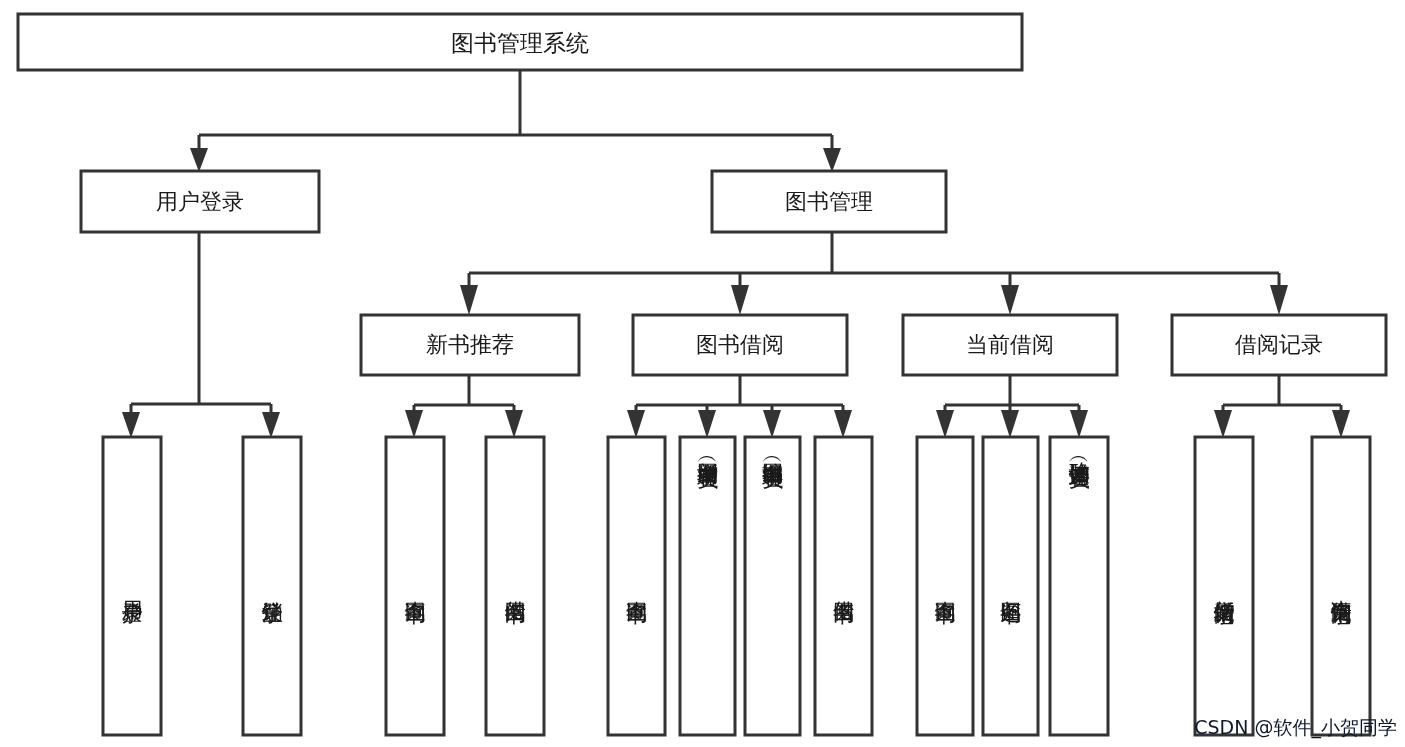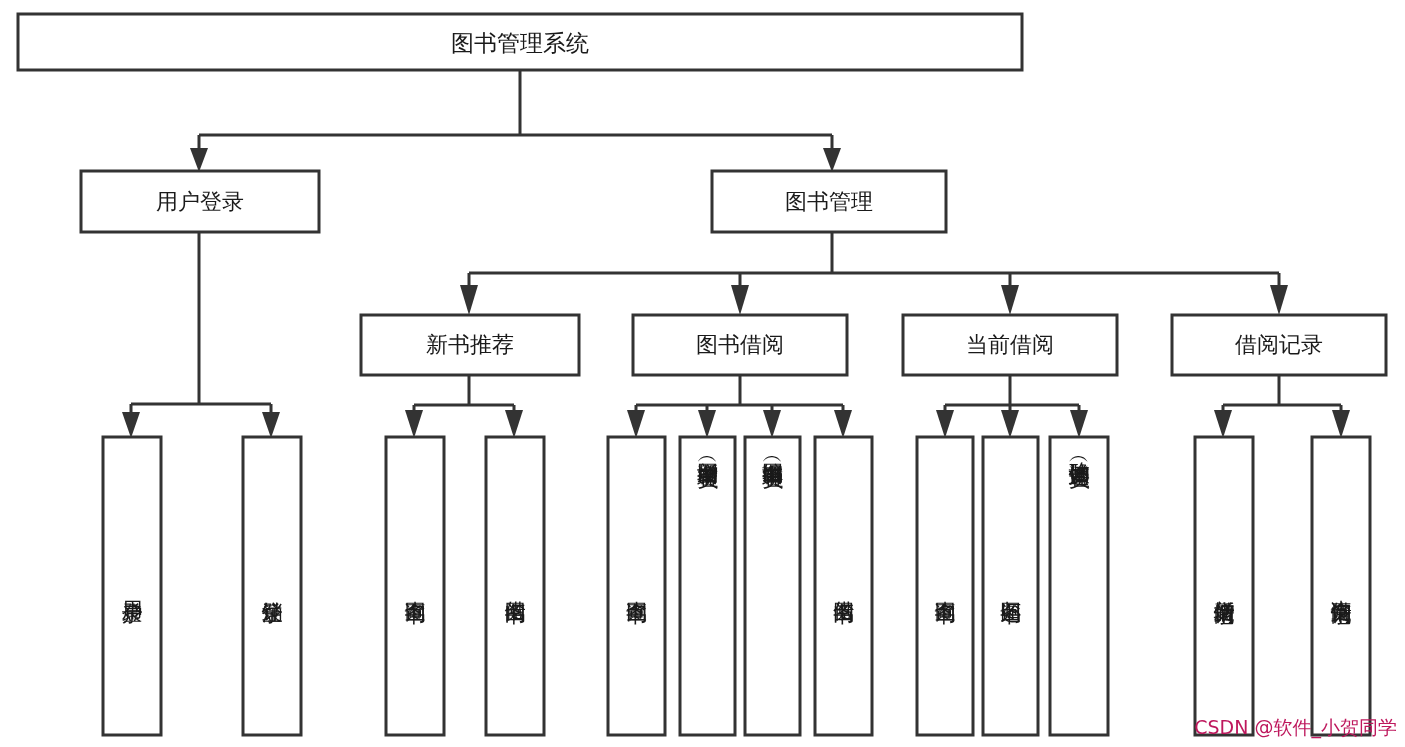--- a/index.html
+++ b/index.html
@@ -63,21 +63,21 @@
     white-space: nowrap;
     text-align: center;
     pointer-events: none;
   }
   .watermark {
     position: absolute;
     right: 8px;
     bottom: 6px;
     font-family: "DejaVu Sans", "Liberation Sans", sans-serif;
     font-size: 19px;
-    color: #be185d;
+    color: #0f172a;
     white-space: nowrap;
   }
 </style>
 </head>
 <body>
 
 <div id="diagram-root">
 
   <svg class="diagram" viewBox="0 0 1405 747" xmlns="http://www.w3.org/2000/svg">
 

